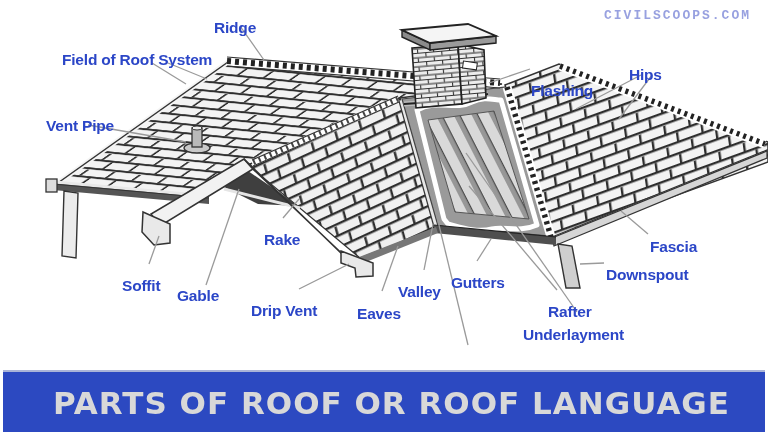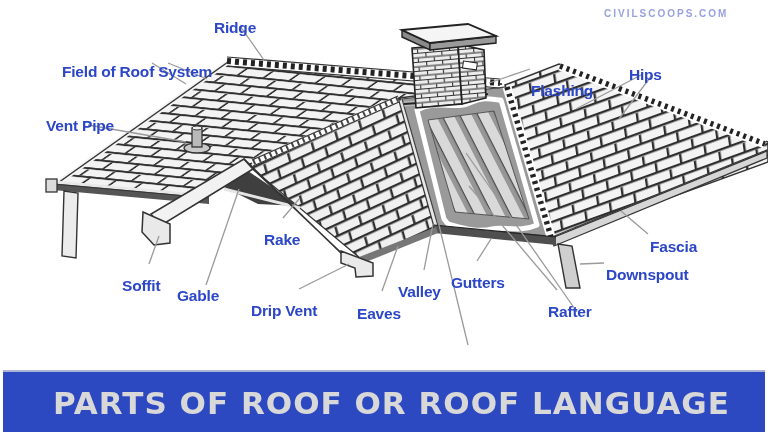--- a/index.html
+++ b/index.html
@@ -2,21 +2,21 @@
 <html style="--label-color: #2b46c7; --wm-color: #98a1e0; --banner-bg: #2c49c1; --banner-fg: #d8d8d8;"><head>
 <meta charset="utf-8">
 <style>
   html,body{margin:0;padding:0;background:#fff;}
   .stage{position:relative;width:768px;height:432px;background:#ffffff;overflow:hidden;
          font-family:"Liberation Sans",sans-serif;}
   .drawing{position:absolute;left:0;top:0;}
   .label{position:absolute;color:var(--label-color,#2b46c7);font-weight:bold;
          font-size:15.5px;line-height:1;white-space:nowrap;letter-spacing:-0.2px;margin-top:12px;}
   .watermark{position:absolute;left:604px;top:8px;color:var(--wm-color,#98a1e0);
-             font-family:Liberation Sans, sans-serif;font-size:10px;font-weight:600;
+             font-family:Liberation Mono, monospace;font-size:13px;font-weight:600;
              letter-spacing:2px;}
   .banner{position:absolute;left:3px;top:370px;width:762px;height:62px;
           background:var(--banner-bg,#2c49c1);border-top:2px solid #aab4d8;
           display:flex;align-items:center;justify-content:center;}
   .banner-text{color:var(--banner-fg,#d8d8d8);font-family:"DejaVu Sans",sans-serif;
                font-weight:bold;font-size:31px;letter-spacing:1px;white-space:nowrap;margin-left:15px;}
 </style>
 </head>
 <body>
 
@@ -165,31 +165,32 @@
       <line x1="604" y1="263" x2="580" y2="264"></line>
       <line x1="557" y1="290" x2="469" y2="186"></line>
       <line x1="577" y1="312" x2="466" y2="153"></line>
       <line x1="468" y1="345" x2="431" y2="192"></line>
     </g>
   </svg>
 
   <div class="watermark">CIVILSCOOPS.COM</div>
 
   <div class="label" style="left:214px;top:8px;">Ridge</div>
-  <div class="label" style="left:62px;top:52px;text-align:right;">Field of Roof System</div>
+  <div class="label" style="left:62px;top:40px;text-align:right;">Field of Roof System</div>
   <div class="label" style="left:46px;top:106px;">Vent Pipe</div>
   <div class="label" style="left:531px;top:71px;">Flashing</div>
   <div class="label" style="left:629px;top:55px;">Hips</div>
   <div class="label" style="left:264px;top:220px;">Rake</div>
   <div class="label" style="left:122px;top:266px;">Soffit</div>
   <div class="label" style="left:177px;top:276px;">Gable</div>
   <div class="label" style="left:251px;top:291px;">Drip Vent</div>
   <div class="label" style="left:357px;top:294px;">Eaves</div>
   <div class="label" style="left:398px;top:272px;">Valley</div>
   <div class="label" style="left:451px;top:263px;">Gutters</div>
   <div class="label" style="left:650px;top:227px;">Fascia</div>
   <div class="label" style="left:606px;top:255px;">Downspout</div>
   <div class="label" style="left:548px;top:292px;">Rafter</div>
+  <div class="label" style="left:523px;top:315px;">Underlayment</div>
 
   <div class="banner">
     <div class="banner-text">PARTS OF ROOF OR ROOF LANGUAGE</div>
   </div>
 </div>
 
 </body></html>

